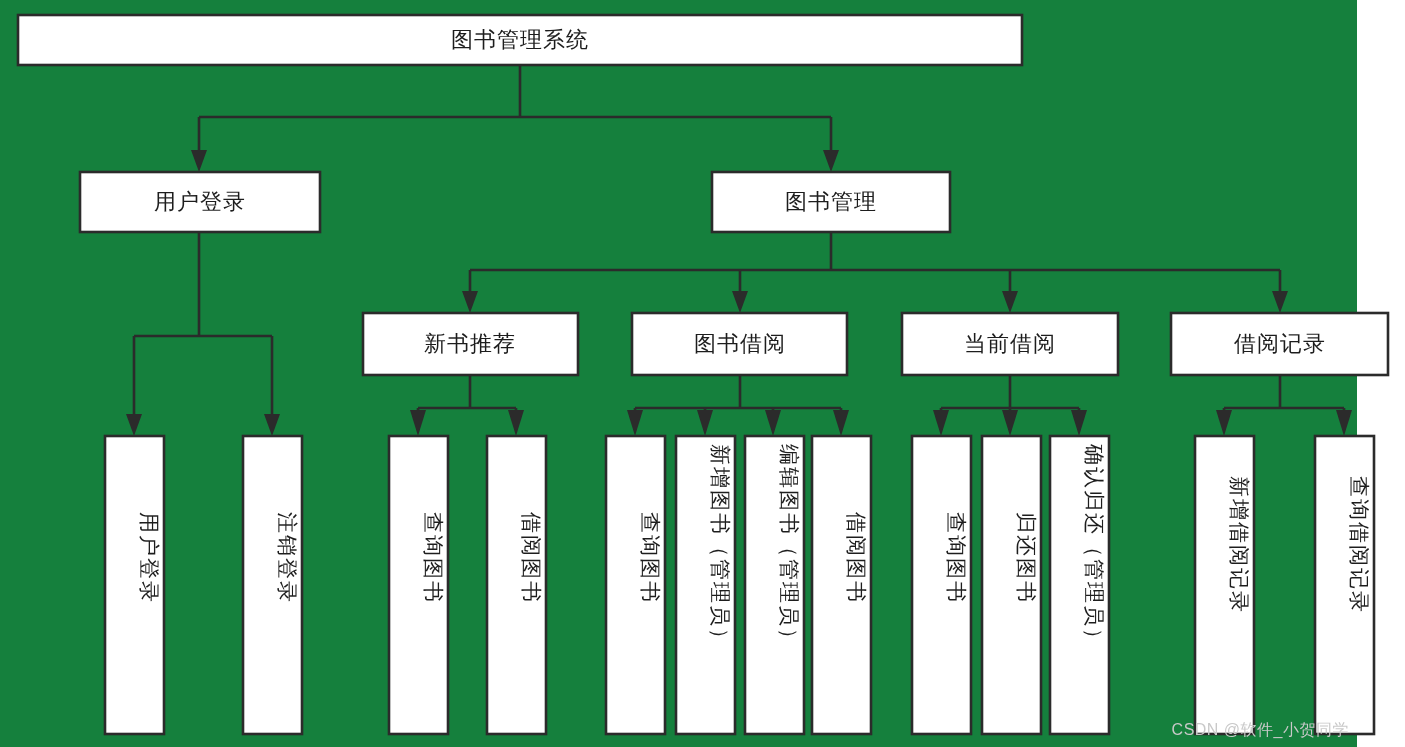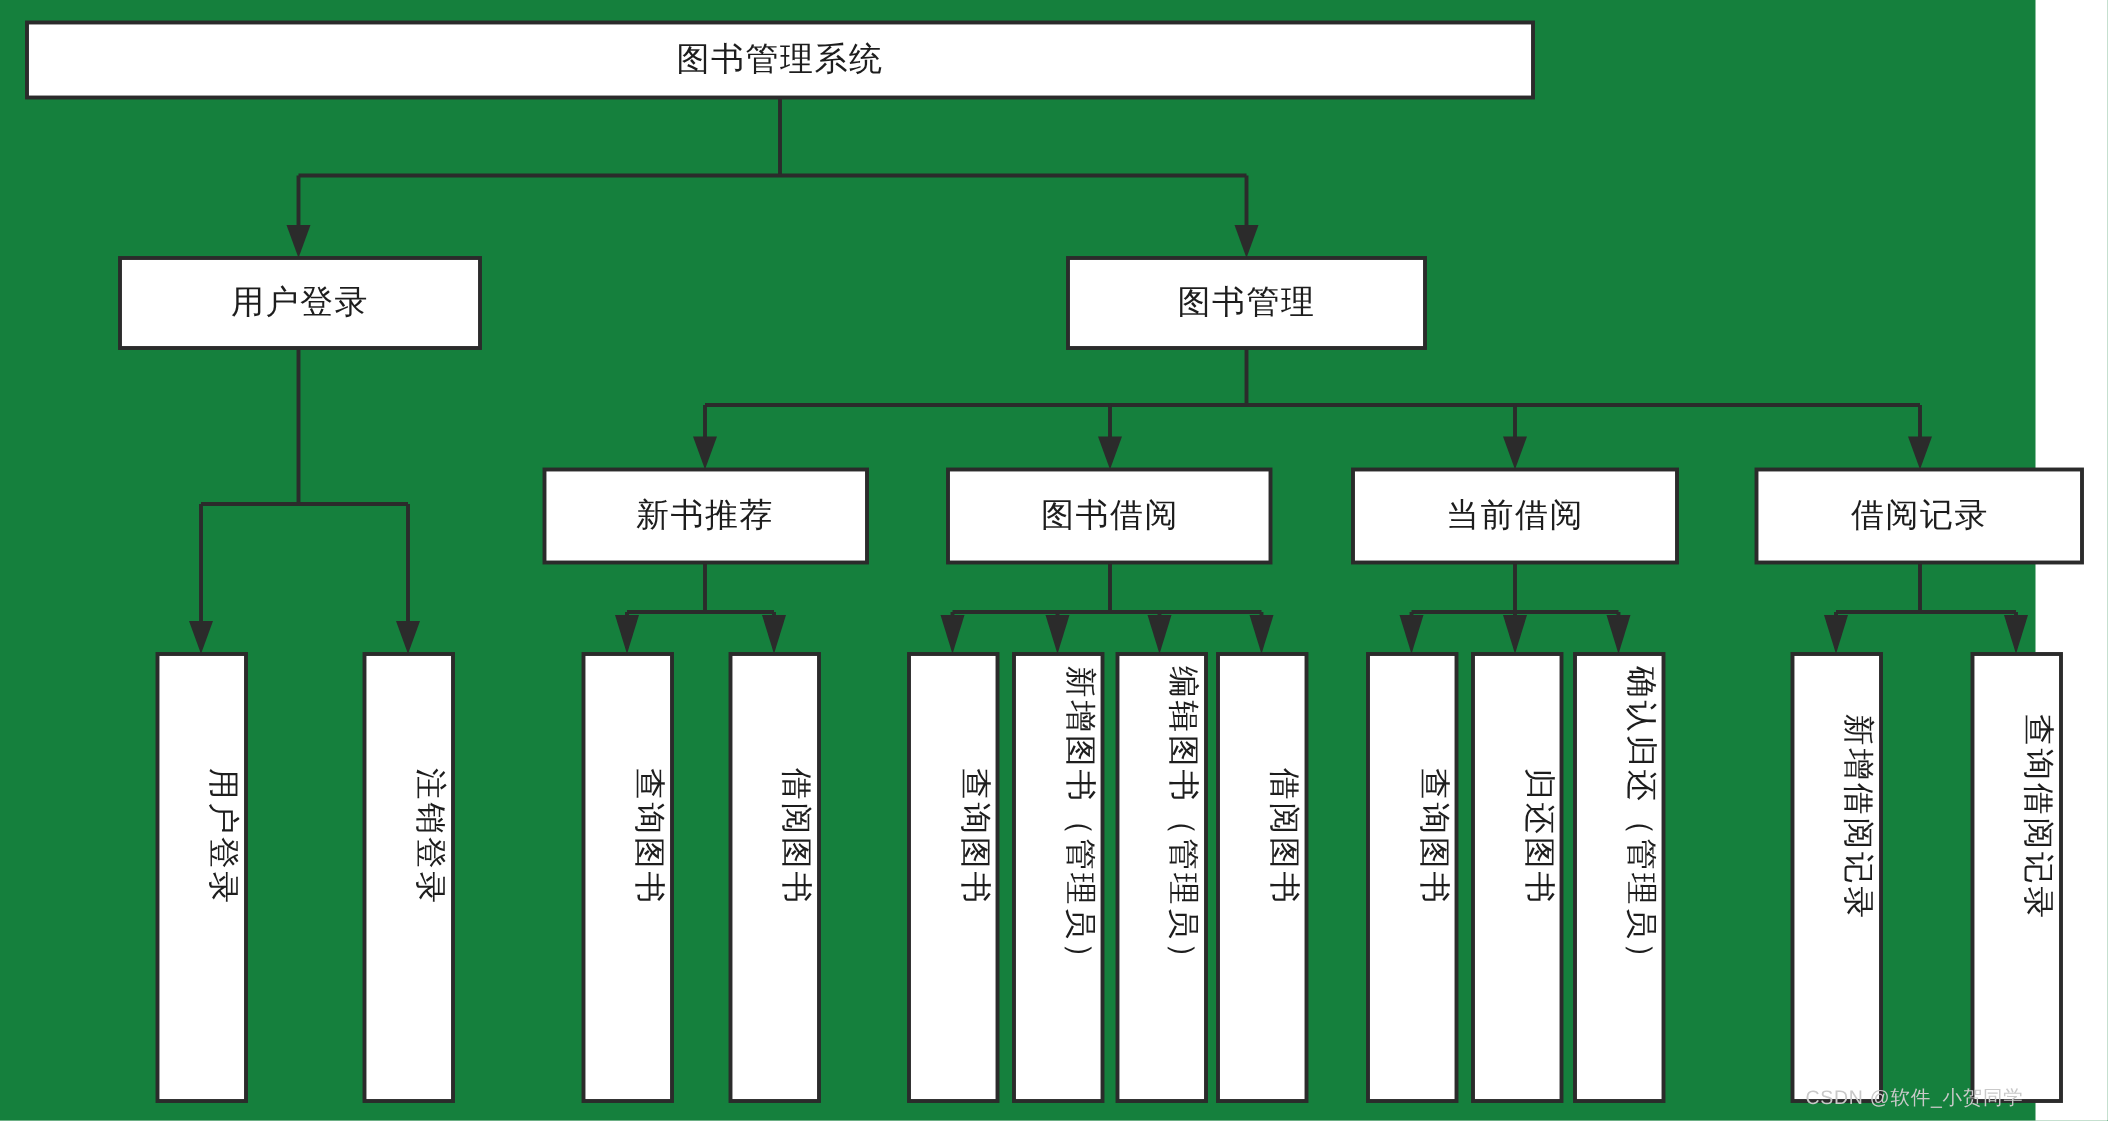--- a/index.html
+++ b/index.html
@@ -51,21 +51,21 @@
   }
   .arrow-head {
     fill: #2b2b2b;
     stroke: none;
   }
   .watermark {
     position: absolute;
     right: 8px;
     bottom: 6px;
     font-family: "Liberation Sans", "DejaVu Sans", sans-serif;
-    font-size: 13px;
+    font-size: 16px;
     color: #c9c9c9;
     white-space: nowrap;
     letter-spacing: 0.5px;
     pointer-events: none;
   }
 </style>
 </head>
 <body>
 
 <div id="diagram-root">

